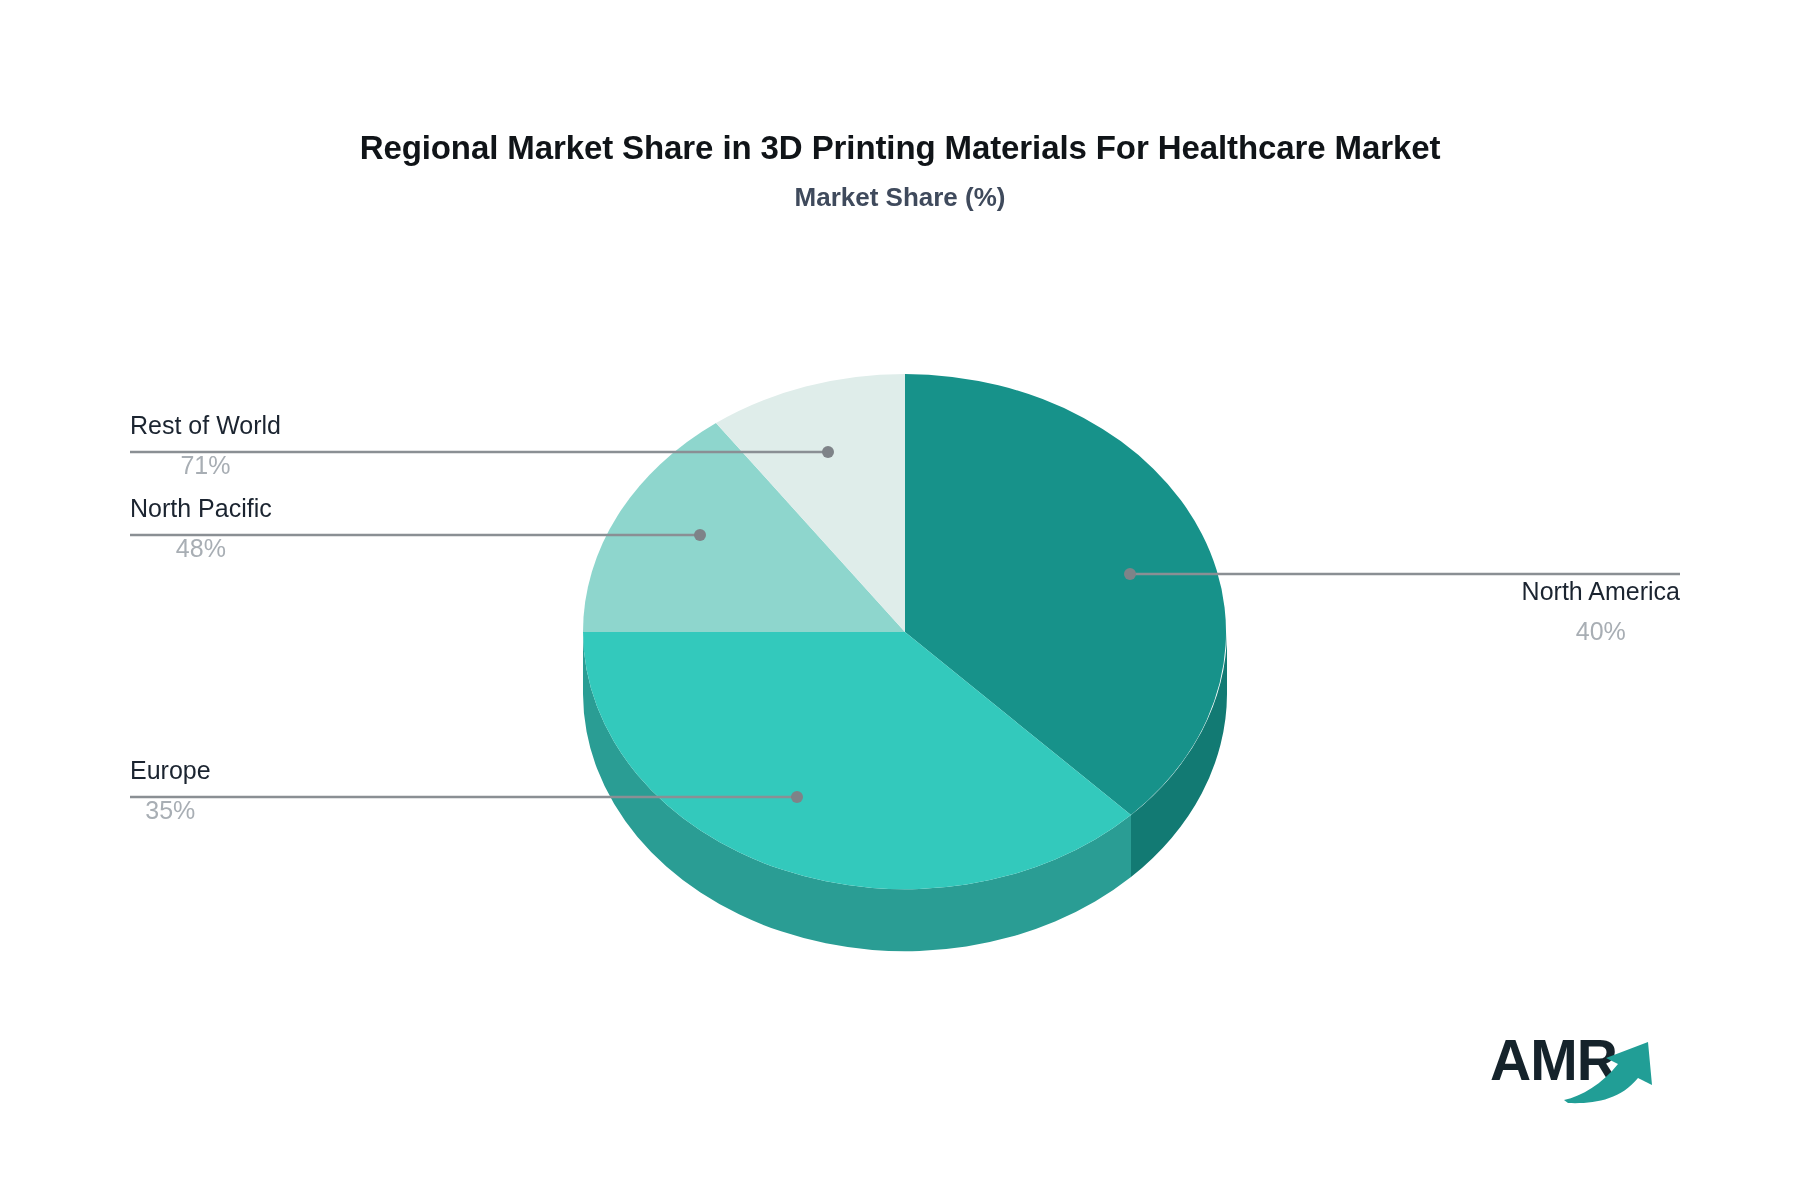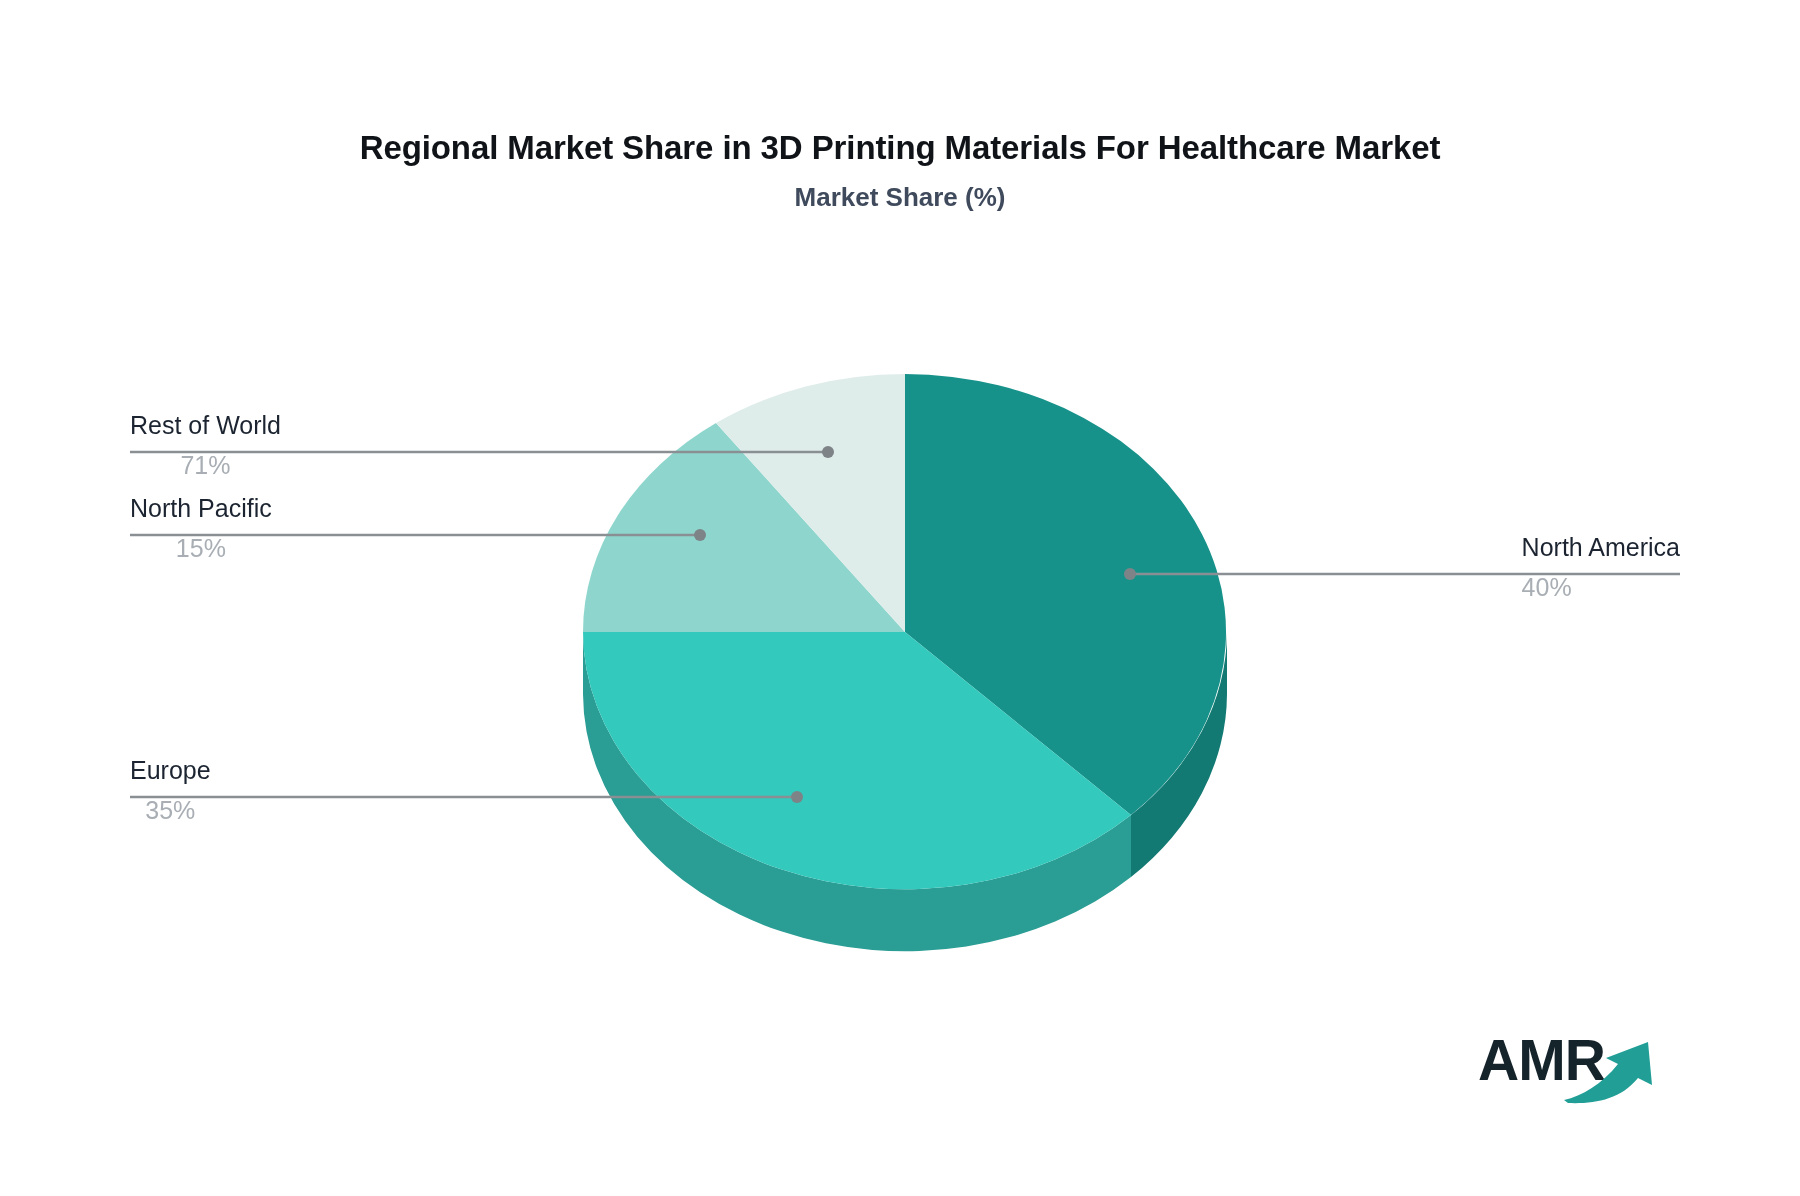--- a/index.html
+++ b/index.html
@@ -67,33 +67,33 @@
     white-space: nowrap;
   }
   .callout .callout-value {
     font-size: 25px;
     color: #a8aeb4;
     line-height: 1.25;
     margin-top: 9px;
     white-space: nowrap;
   }
   .callout.left  { text-align: center; }
-  .callout.right { text-align: left; }
+  .callout.right { text-align: center; margin-top: 44px; }
 
   
   #amr-logo {
     position: absolute;
     left: 1478px;
     top: 1032px;
     width: 180px;
     height: 72px;
   }
   #amr-logo .amr-text {
     position: absolute;
-    left: 0;
+    left: 12px;
     top: 0;
     font-size: 57px;
     font-weight: bold;
     color: #15232b;
     letter-spacing: -1px;
     line-height: 1;
   }
   #amr-logo svg {
     position: absolute;
     left: 84px;
@@ -156,21 +156,21 @@
     </g>
   </svg>
 
   <div class="callout left" style="left:130px; top:410px;">
     <div class="callout-name">Rest of World</div>
     <div class="callout-value">71%</div>
   </div>
 
   <div class="callout left" style="left:130px; top:493px;">
     <div class="callout-name">North Pacific</div>
-    <div class="callout-value">15%</div>
+    <div class="callout-value">48%</div>
   </div>
 
   <div class="callout left" style="left:130px; top:755px;">
     <div class="callout-name">Europe</div>
     <div class="callout-value">35%</div>
   </div>
 
   <div class="callout right" style="right:120px; top:532px;">
     <div class="callout-name">North America</div>
     <div class="callout-value">40%</div>

